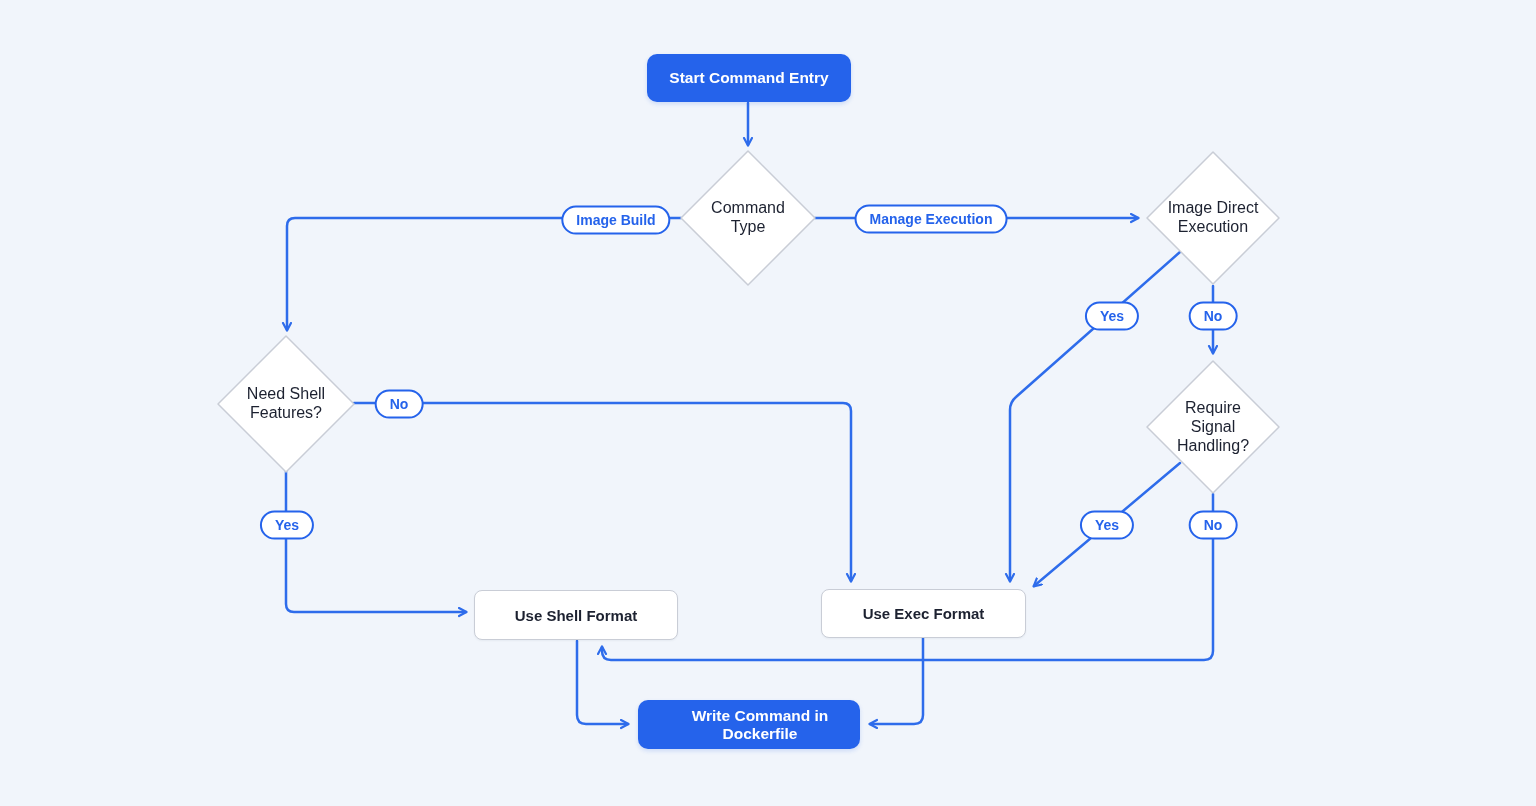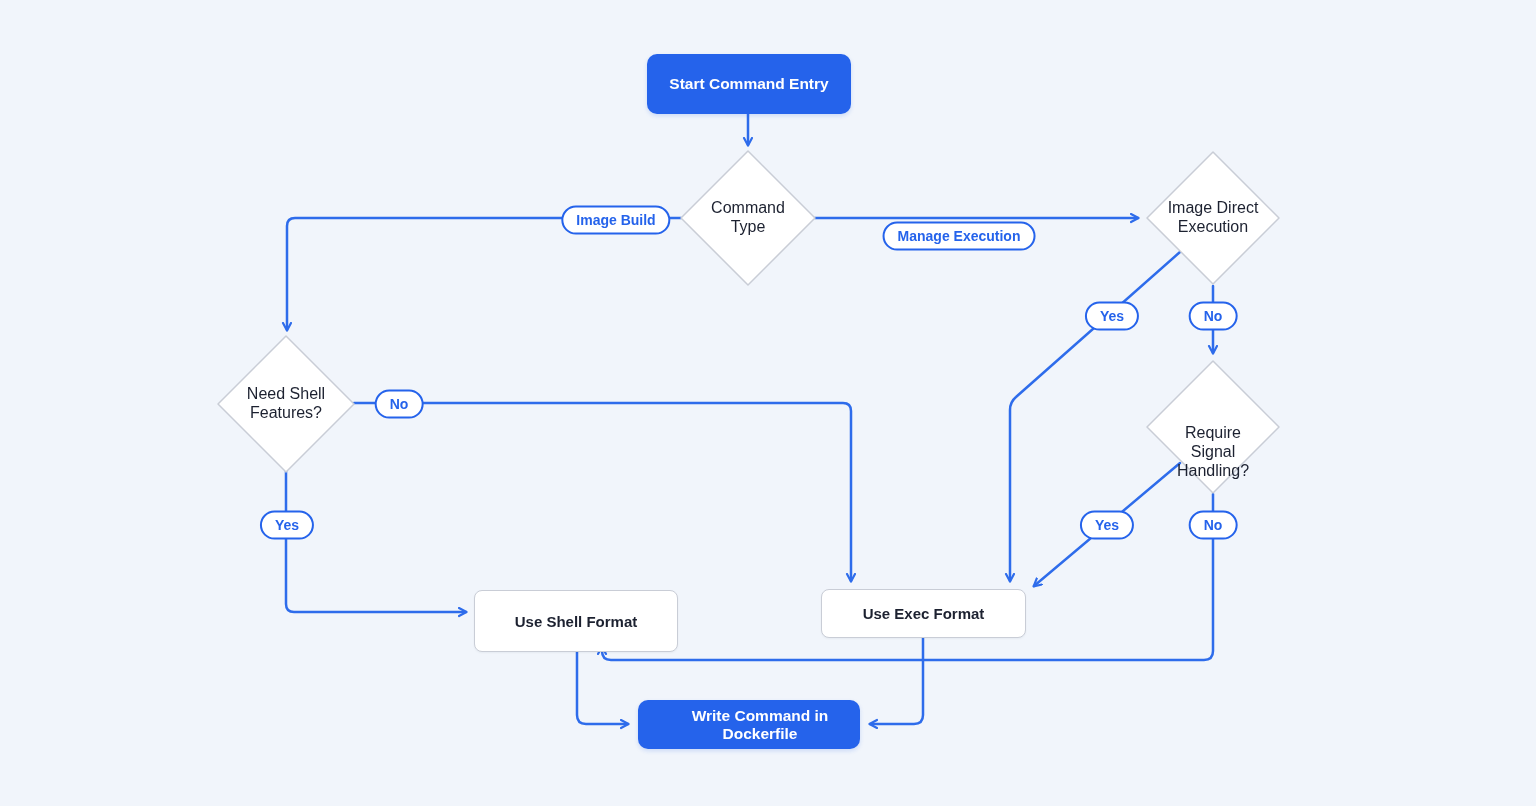--- a/index.html
+++ b/index.html
@@ -118,45 +118,45 @@
     </g>
 
     <g>
       <path class="diamond" d="M748,151 L815,218 L748,285 L681,218 Z"></path>
       <path class="diamond" d="M1213,152 L1279,218 L1213,284 L1147,218 Z"></path>
       <path class="diamond" d="M286,336 L354,404 L286,472 L218,404 Z"></path>
       <path class="diamond" d="M1213,361 L1279,427 L1213,493 L1147,427 Z"></path>
     </g>
   </svg>
 
-  <div class="node blue" style="left:647px;top:54px;width:204px;height:60px;">
+  <div class="node blue" style="left:647px;top:54px;width:204px;height:48px;">
     <span>Start Command Entry</span>
   </div>
 
-  <div class="node white" style="left:474px;top:590px;width:204px;height:62px;">
+  <div class="node white" style="left:474px;top:590px;width:204px;height:50px;">
     <span>Use Shell Format</span>
   </div>
 
   <div class="node white" style="left:821px;top:589px;width:205px;height:49px;">
     <span>Use Exec Format</span>
   </div>
 
   <div class="node blue" style="left:638px;top:700px;width:222px;height:49px;padding-left:22px;">
     <span>Write Command in Dockerfile</span>
   </div>
 
   <div class="diamond-label" style="left:748px;top:218px;width:100px;">Command Type</div>
   <div class="diamond-label" style="left:1213px;top:218px;width:116px;">Image Direct Execution</div>
   <div class="diamond-label" style="left:286px;top:404px;width:104px;">Need Shell Features?</div>
-  <div class="diamond-label" style="left:1213px;top:452px;width:86px;">Require Signal Handling?</div>
+  <div class="diamond-label" style="left:1213px;top:427px;width:86px;">Require Signal Handling?</div>
 
   <div class="pill" style="left:616px;top:220px;">
     <span>Image Build</span>
   </div>
-  <div class="pill" style="left:959px;top:219px;margin-top:17px;">
+  <div class="pill" style="left:931px;top:219px;">
     <span>Manage Execution</span>
   </div>
   <div class="pill" style="left:1112px;top:316px;">
     <span>Yes</span>
   </div>
   <div class="pill" style="left:1213px;top:316px;">
     <span>No</span>
   </div>
   <div class="pill" style="left:399px;top:404px;">
     <span>No</span>

